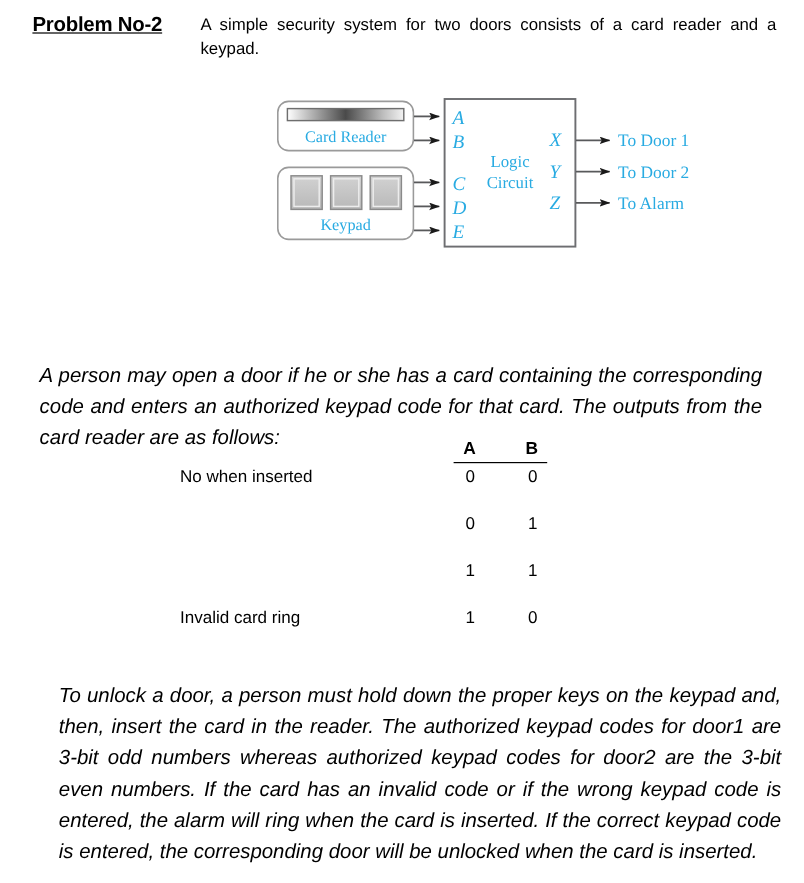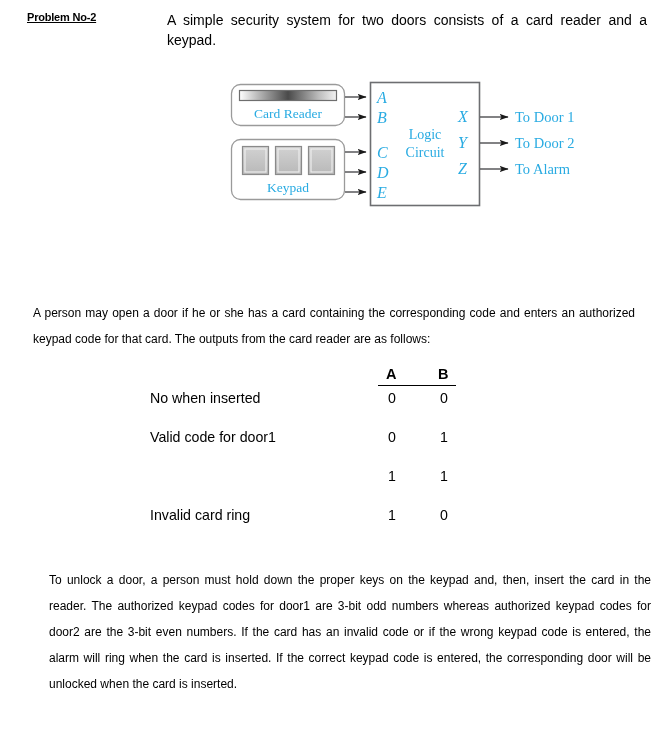--- a/index.html
+++ b/index.html
@@ -16,21 +16,21 @@
     font-family: "Liberation Sans", sans-serif;
     color: #000000;
     -webkit-font-smoothing: antialiased;
   }
 
   
   #problem-label {
     position: absolute;
     left: 27px;
     top: 11px;
-    font-size: 11px;
+    font-size: 17px;
     font-weight: bold;
     text-decoration: underline;
     letter-spacing: -0.2px;
     white-space: nowrap;
   }
   #intro-text {
     position: absolute;
     left: 167px;
     top: 10px;
     width: 480px;
@@ -47,24 +47,25 @@
     top: 0;
     width: 670px;
     height: 736px;
     pointer-events: none;
   }
   #figure svg { display: block; }
 
   
   .body-par {
     position: absolute;
-    font-size: 12px;
+    font-size: 17px;
     line-height: 26px;
     text-align: justify;
     text-justify: inter-word;
+    font-style: italic;
   }
   #para-1 {
     left: 33px;
     top: 300px;
     width: 602px;
   }
   #para-2 {
     left: 49px;
     top: 567px;
     width: 602px;
@@ -213,21 +214,20 @@
     <span class="hdr-rule"></span>
   </div>
 
   <div class="io-row">
     <span class="io-label">No when inserted</span>
     <span class="io-a">0</span>
     <span class="io-b">0</span>
   </div>
 
   <div class="io-row">
-    <span class="io-label">Valid code for door1</span>
     <span class="io-a">0</span>
     <span class="io-b">1</span>
   </div>
 
   <div class="io-row">
     <span class="io-a">1</span>
     <span class="io-b">1</span>
   </div>
 
   <div class="io-row">

